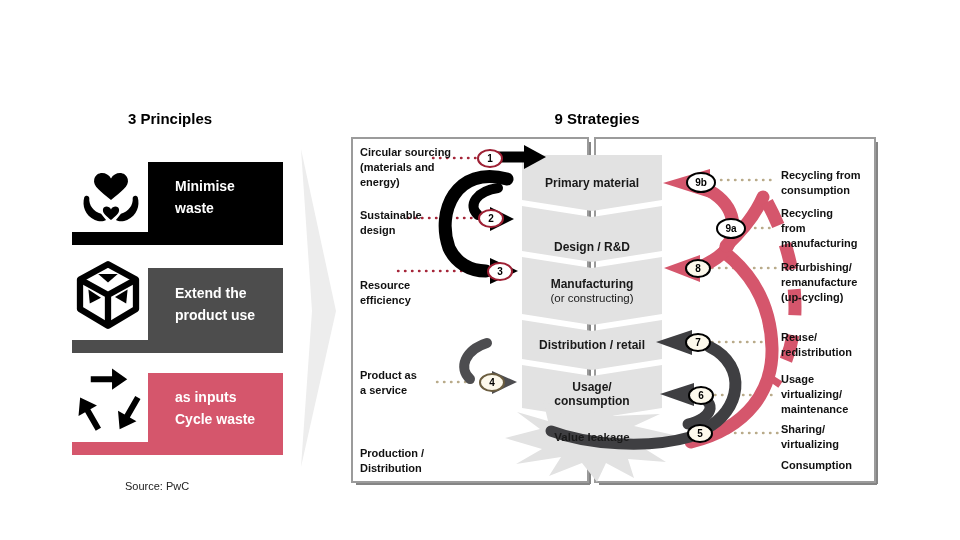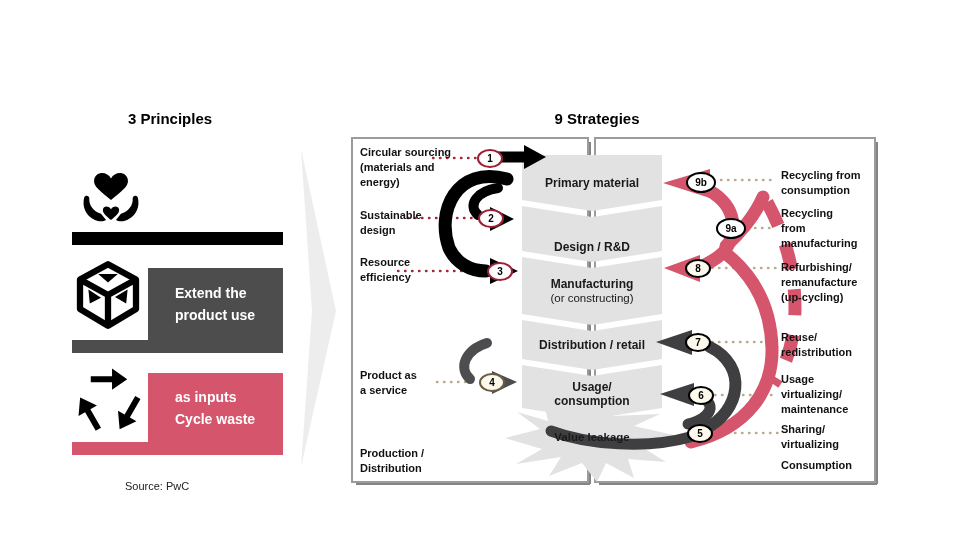--- a/index.html
+++ b/index.html
@@ -89,20 +89,24 @@
       <polygon points="490,258 518,271 490,284" fill="#000"></polygon>
       <path d="M498 188 C477 191 467 205 478 215" stroke="#000" stroke-width="10" fill="none" stroke-linecap="round"></path>
       <polygon points="490,207 514,219 490,231" fill="#000"></polygon>
       <path d="M487 343 C465 350 458 368 470 379" stroke="#4d4d50" stroke-width="10" fill="none" stroke-linecap="round"></path>
       <polygon points="492,371 517,382 492,394" fill="#4d4d50"></polygon>
     </g>
   </svg>
 
   <div class="abs title" style="left:90px;top:110px;width:160px;">3 Principles</div>
 
+  <div class="p-box" style="top: 162px; height: 70px; background: rgb(0, 0, 0);">
+    <span>Minimise</span>
+    <span>waste</span>
+  </div>
   <div class="p-bar" style="top: 232px; background: rgb(0, 0, 0);"></div>
   <svg class="p-icon" style="left:78px;top:166px;" width="66" height="62" viewBox="0 0 100 100">
     <g fill="#000">
       <path d="M50 20 C44 8 26 8 23 21 C20 33 34 41 50 55 C66 41 80 33 77 21 C74 8 56 8 50 20 Z"></path>
       <path d="M7 50 C3 64 8 80 24 87 C30 90 38 90 42 87 L34 77 C22 74 14 63 15 52 C15 48 10 46 7 50 Z"></path>
       <path d="M93 50 C97 64 92 80 76 87 C70 90 62 90 58 87 L66 77 C78 74 86 63 85 52 C85 48 90 46 93 50 Z"></path>
       <path d="M50 70 C47 64 38 64 37 70 C36 76 43 81 50 87 C57 81 64 76 63 70 C62 64 53 64 50 70 Z"></path>
     </g>
   </svg>
 
@@ -159,21 +163,21 @@
 
   <div class="s-label" style="left:360px;top:145px;width:105px;">
     <div>Circular sourcing</div>
     <div>(materials and</div>
     <div>energy)</div>
   </div>
   <div class="s-label" style="left:360px;top:208px;width:105px;">
     <div>Sustainable</div>
     <div>design</div>
   </div>
-  <div class="s-label" style="left:360px;top:255px;width:105px;">
+  <div class="s-label" style="left:360px;top:278px;width:105px;">
     <div>Resource</div>
     <div>efficiency</div>
   </div>
   <div class="s-label" style="left:360px;top:368px;width:105px;">
     <div>Product as</div>
     <div>a service</div>
   </div>
   <div class="s-label" style="left:360px;top:446px;width:105px;">
     <div>Production /</div>
     <div>Distribution</div>

